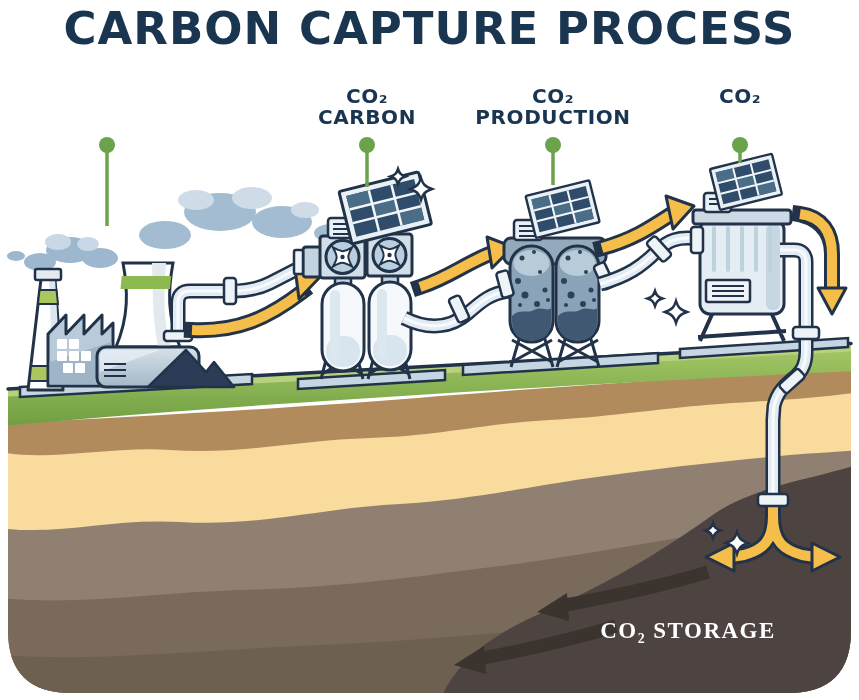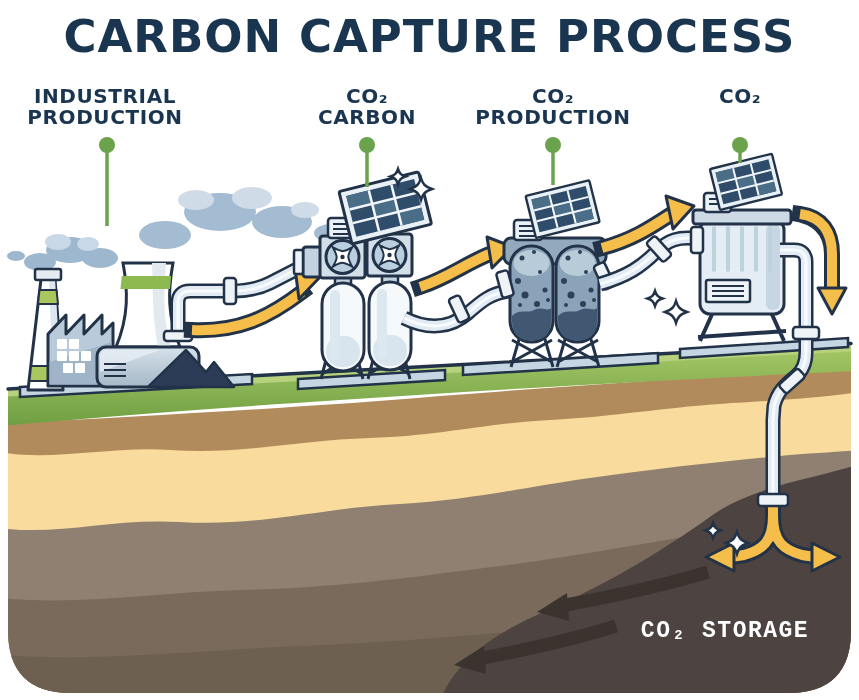--- a/index.html
+++ b/index.html
@@ -1,30 +1,30 @@
 <!DOCTYPE html>
 <html><head>
 <meta charset="utf-8">
 <style>
   html,body{margin:0;padding:0;background:#ffffff;}
   .stage{position:relative;width:859px;height:700px;background:#ffffff;overflow:hidden;
          font-family:"Liberation Sans","DejaVu Sans",sans-serif;}
   .stage svg{position:absolute;left:0;top:0;}
   .page-title{position:absolute;left:0;top:2px;width:859px;text-align:center;
     font-size:45px;font-weight:bold;letter-spacing:1px;color:#1a3550;
-    font-family:"DejaVu Sans","Liberation Sans",sans-serif;margin-top:8px;}
+    font-family:"DejaVu Sans","Liberation Sans",sans-serif;}
   .stage-label{position:absolute;top:86px;transform:translateX(-50%);
     text-align:center;font-size:20px;line-height:21px;font-weight:bold;
     letter-spacing:0.6px;color:#1a3550;white-space:nowrap;
     font-family:"DejaVu Sans","Liberation Sans",sans-serif;}
   .stage-label span{display:block;}
   #label-ip{left:105px;} #label-cap{left:367px;} #label-comp{left:553px;} #label-inj{left:740px;}
-  .storage-label{position:absolute;left:725px;top:618px;transform:translateX(-50%);
+  .storage-label{position:absolute;left:688px;top:618px;transform:translateX(-50%);
     font-size:23px;font-weight:bold;letter-spacing:1.5px;color:#ffffff;white-space:nowrap;
-    font-family:Liberation Mono, monospace;}
+    font-family:Liberation Serif, serif;}
 </style>
 </head>
 <body>
 
 <div class="stage">
 
 <svg width="859" height="700" viewBox="0 0 859 700">
   <defs>
     <linearGradient id="gGrass" x1="0" y1="0" x2="0" y2="1">
       <stop offset="0" stop-color="#a8c968"></stop>
@@ -307,24 +307,20 @@
   <g fill="#6aa34c">
     <circle cx="107" cy="145" r="8"></circle>
     <circle cx="367" cy="145" r="8"></circle>
     <circle cx="553" cy="145" r="8"></circle>
     <circle cx="740" cy="145" r="8"></circle>
   </g>
 </svg>
 
   <div class="page-title">CARBON CAPTURE PROCESS</div>
 
-  <div class="stage-label" id="label-ip">
-    <span>INDUSTRIAL</span>
-    <span>PRODUCTION</span>
-  </div>
   <div class="stage-label" id="label-cap">
     <span>CO₂</span>
     <span>CARBON</span>
   </div>
   <div class="stage-label" id="label-comp">
     <span>CO₂</span>
     <span>PRODUCTION</span>
   </div>
   <div class="stage-label" id="label-inj">
     <span>CO₂</span>

